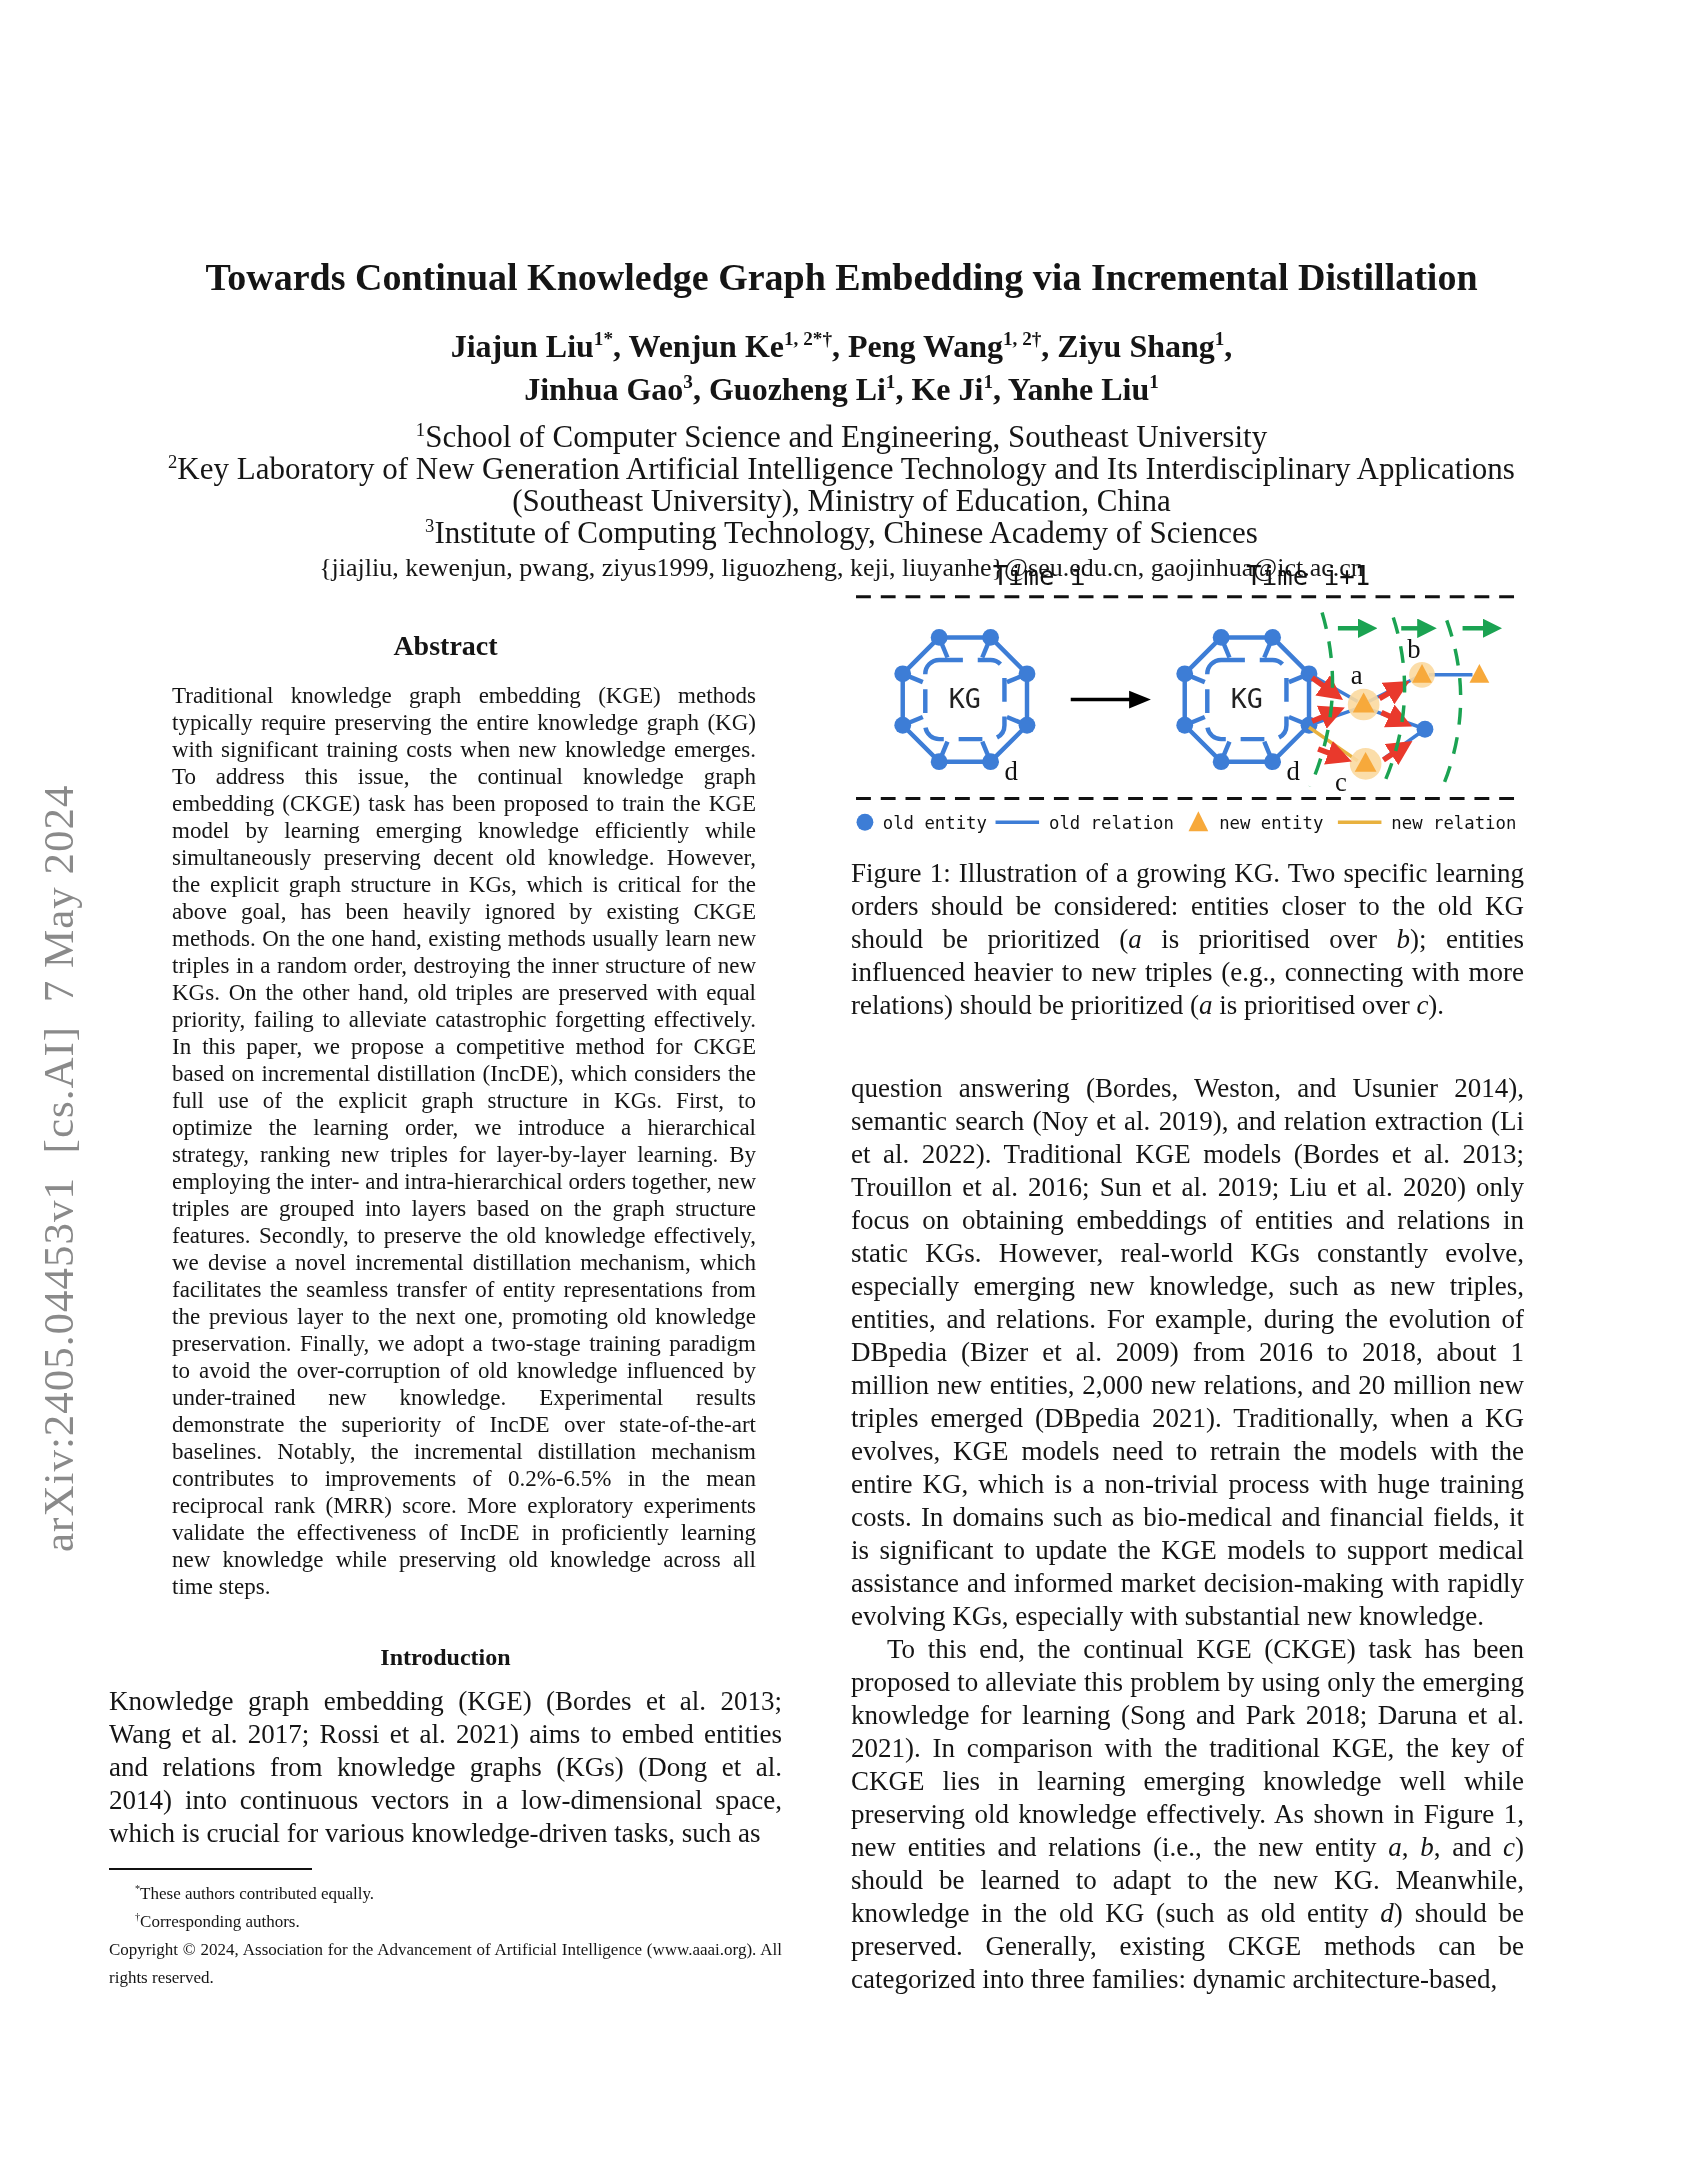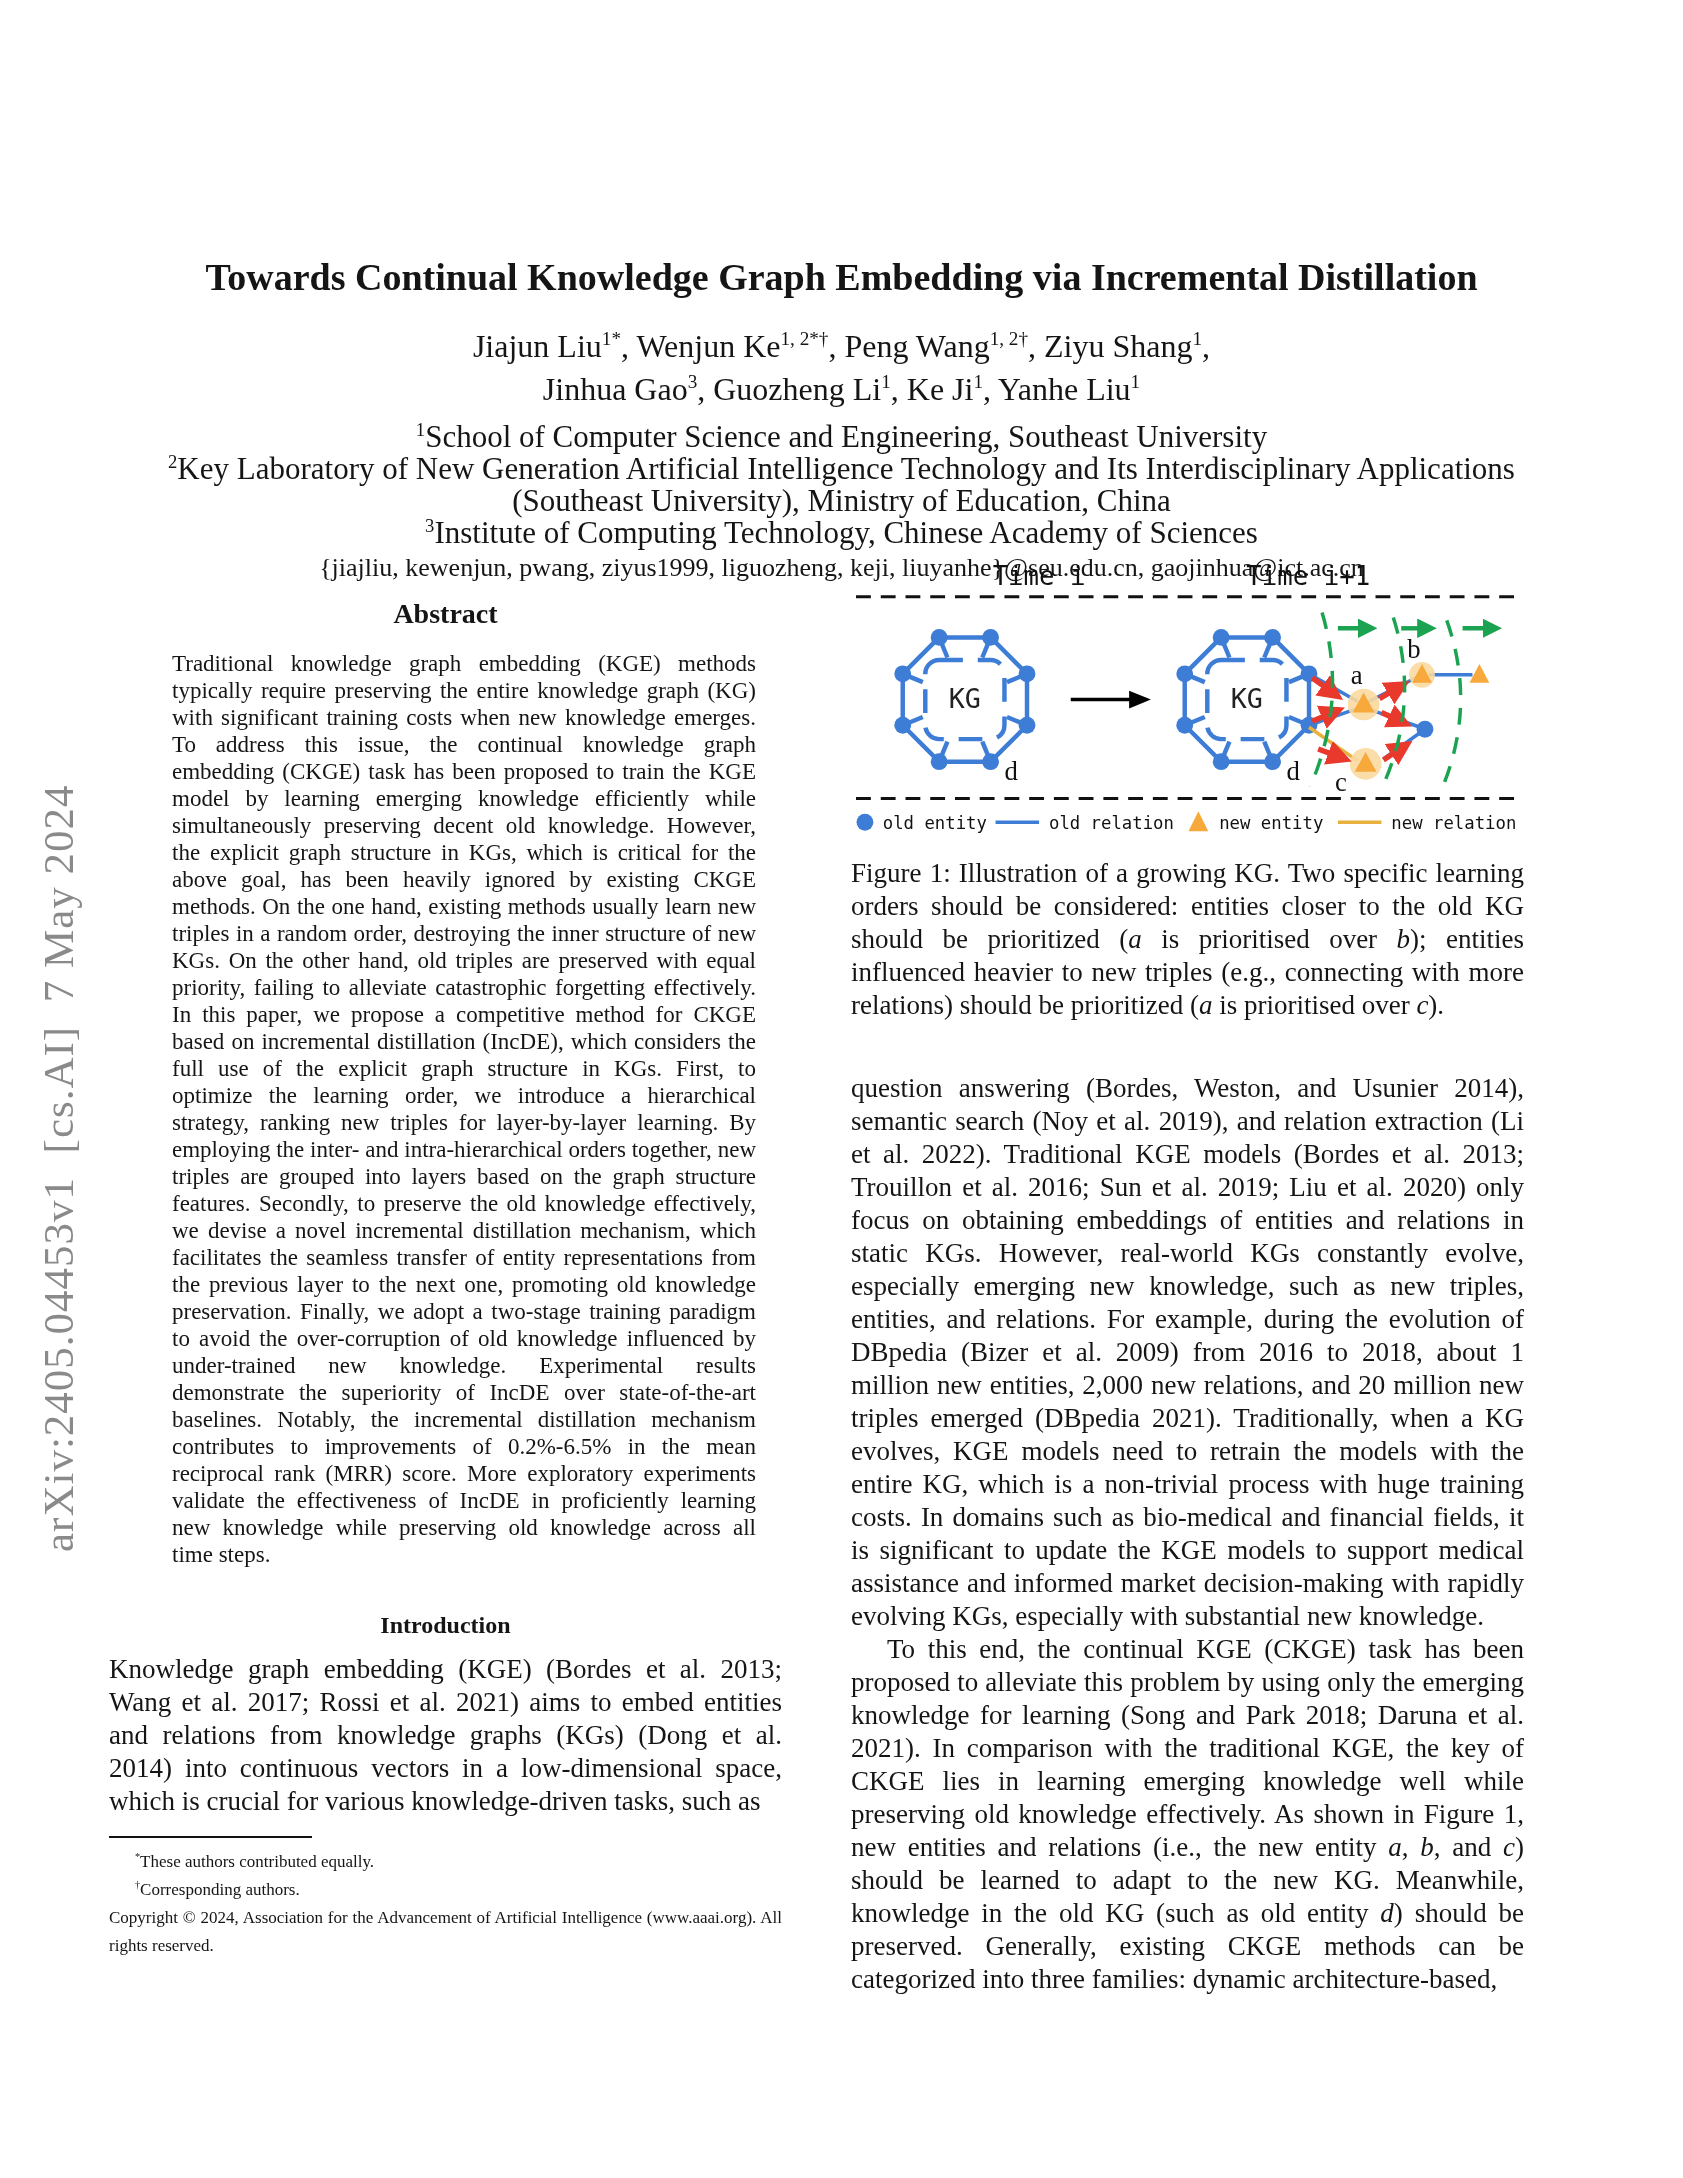--- a/index.html
+++ b/index.html
@@ -9,32 +9,32 @@
     font-family:"Liberation Serif", serif; color:#151515; overflow:hidden;
   }
   .watermark {
     position:absolute; left:34px; top:1552px; width:1004px;
     transform:rotate(-90deg); transform-origin:0 0;
     font-size:43px; color:#8a8a8a; white-space:pre; letter-spacing:1px;
     font-family:"Liberation Serif", serif;
   }
   .header { position:absolute; left:84px; top:253px; width:1515px; text-align:center; }
   .title  { font-size:38px; font-weight:bold; line-height:48px; }
-  .authors{ font-size:32px; font-weight:normal; line-height:43px; }
+  .authors{ font-size:32px; font-weight:bold; line-height:43px; }
   .authors-first { margin-top:24px; }
   sup { font-size:60%; line-height:0; vertical-align:super; }
   .affil  { font-size:31px; line-height:32px; }
   .affil-first { margin-top:10px; }
   .emails { font-size:26px; line-height:32px; margin-top:3px; }
 
   .col-left  { position:absolute; left:109px; top:598px; width:673px; }
   .col-right { position:absolute; left:851px; top:563px; width:673px; }
 
   .sec-heading { text-align:center; font-weight:bold; }
-  .abstract-heading { font-size:28px; margin-bottom:20px; }
+  .abstract-heading { font-size:28px; margin-bottom:20px;margin-top:32px; }
   .intro-heading    { font-size:24px; margin-top:44px; margin-bottom:14px; }
   .abstract {
     margin:0 26px 12px 63px; font-size:23px; line-height:27px;
     text-align:justify; hyphens:none;
   }
   .body-text { font-size:27px; line-height:33px; text-align:justify; hyphens:none; }
   .indent { text-indent:36px; }
   .para1 { margin-top:50px; }
 
   .fnrule { width:203px; border-top:2px solid #111; margin-top:18px; margin-bottom:10px; }

